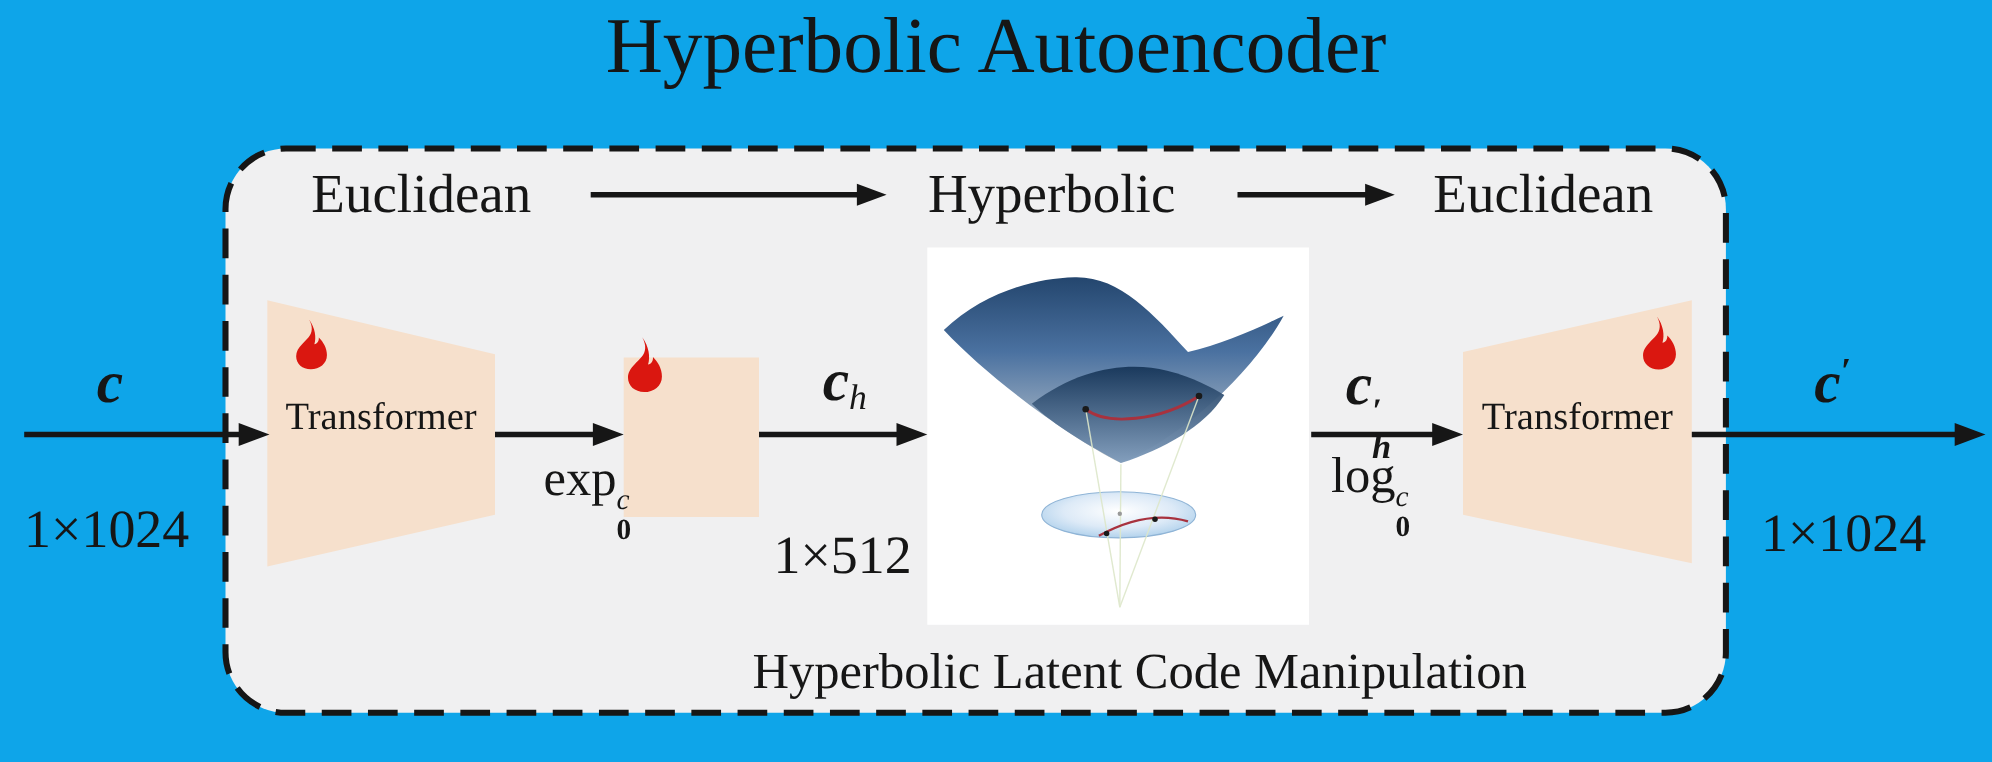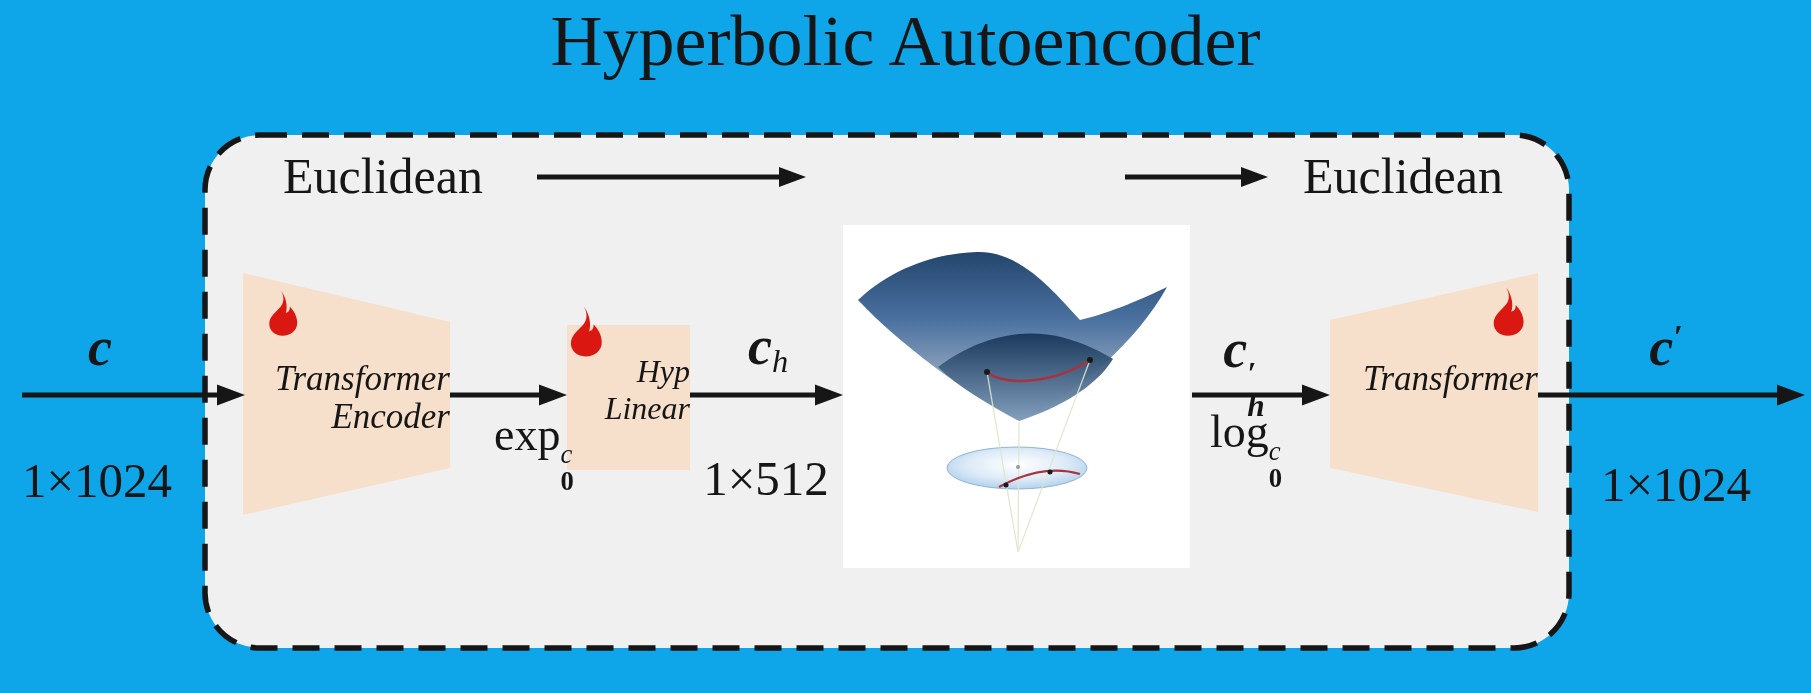--- a/index.html
+++ b/index.html
@@ -9,21 +9,21 @@
     --ridge-light:#7f9cbc; --disk-edge:#a5cbe9; --projection-line:#dde7ca;
   }
   html,body{margin:0;padding:0;background:#fff;}
   .page{position:relative;width:1811px;height:693px;background:#0ea5e9;overflow:hidden;
         font-family:"Liberation Serif", serif;color:var(--ink);}
   .art{position:absolute;left:0;top:0;z-index:1;}
   .txt{position:absolute;z-index:2;}
   .title{left:0;right:0;top:0;text-align:center;font-size:72px;line-height:1.15;}
   .toplabel{transform:translateX(-50%);top:146px;font-size:50px;line-height:1.2;white-space:nowrap;}
   .caption{transform:translateX(-50%);left:1036px;top:585px;font-size:46px;line-height:1.1;white-space:nowrap;}
-  .block-label{text-align:right;font-size:35px;line-height:38px;font-style:italic;}
+  .block-label{text-align:center;font-size:35px;line-height:38px;}
   .bl-enc{left:243px;top:360px;width:207px;}
   .bl-hyp{left:567px;top:353px;width:123px;font-size:32px;line-height:37px;}
   .bl-dec{left:1330px;top:360px;width:208px;}
   .m{transform:translateX(-50%);white-space:nowrap;line-height:1;}
   .sym{font-size:54px;font-weight:bold;font-style:italic;}
   .dim{font-size:49px;margin-top:48px;}
   .map{font-size:46px;}
   .sub{font-size:0.6em;font-style:italic;font-weight:normal;vertical-align:-0.25em;}
   .stack{display:inline-flex;flex-direction:column;align-items:flex-start;
          font-size:0.58em;line-height:1;vertical-align:-0.55em;}
@@ -115,63 +115,60 @@
         <polygon points="1330,395 1302,384.5 1302,405.5" stroke="none"></polygon>
       </g>
       <g>
         <line x1="1538" y1="395" x2="1779" y2="395"></line>
         <polygon points="1805,395 1777,384.5 1777,405.5" stroke="none"></polygon>
       </g>
     </g>
   </svg>
 
   <div class="txt toplabel" style="left:383px;">Euclidean</div>
+  <div class="txt toplabel" style="left:956px;">Hyperbolic</div>
   <div class="txt toplabel" style="left:1403px;">Euclidean</div>
 
   <div class="txt block-label bl-enc">
     <div>Transformer</div>
-    <div>Encoder</div>
-  </div>
-  <div class="txt block-label bl-hyp">
-    <div>Hyp</div>
-    <div>Linear</div>
   </div>
   <div class="txt block-label bl-dec">
     <div>Transformer</div>
   </div>
 
   <div class="txt m sym" style="left:100px;top:320px;">
     <span>c</span>
   </div>
   <div class="txt m dim" style="left:97px;top:408px;">1×1024</div>
 
   <div class="txt m map" style="left:534px;top:412px;font-family:Liberation Serif, serif;">
     <span>exp</span><span class="stack">
         <span class="it">c</span>
         <span class="bd">0</span>
       </span>
   </div>
 
   <div class="txt m sym" style="left:768px;top:319px;">
     <span>c</span><span class="sub">h</span>
   </div>
-  <div class="txt m dim" style="left:766px;top:406px;text-align:right;">1×512</div>
+  <div class="txt m dim" style="left:766px;top:432px;text-align:right;">1×512</div>
 
   <div class="txt m sym" style="left:1244px;top:322px;">
     <span>c</span><span class="stack">
         <span>′</span>
         <span class="it">h</span>
       </span>
   </div>
   <div class="txt m map" style="left:1246px;top:409px;text-align:right;">
     <span>log</span><span class="stack">
         <span class="it">c</span>
         <span class="bd">0</span>
       </span>
   </div>
 
   <div class="txt m sym" style="left:1666px;top:320px;">
     <span>c</span><sup class="primeonly">′</sup>
   </div>
   <div class="txt m dim" style="left:1676px;top:412px;">1×1024</div>
 
+  <div class="txt caption">Hyperbolic Latent Code Manipulation</div>
 
 </div>
 
 </body></html>

